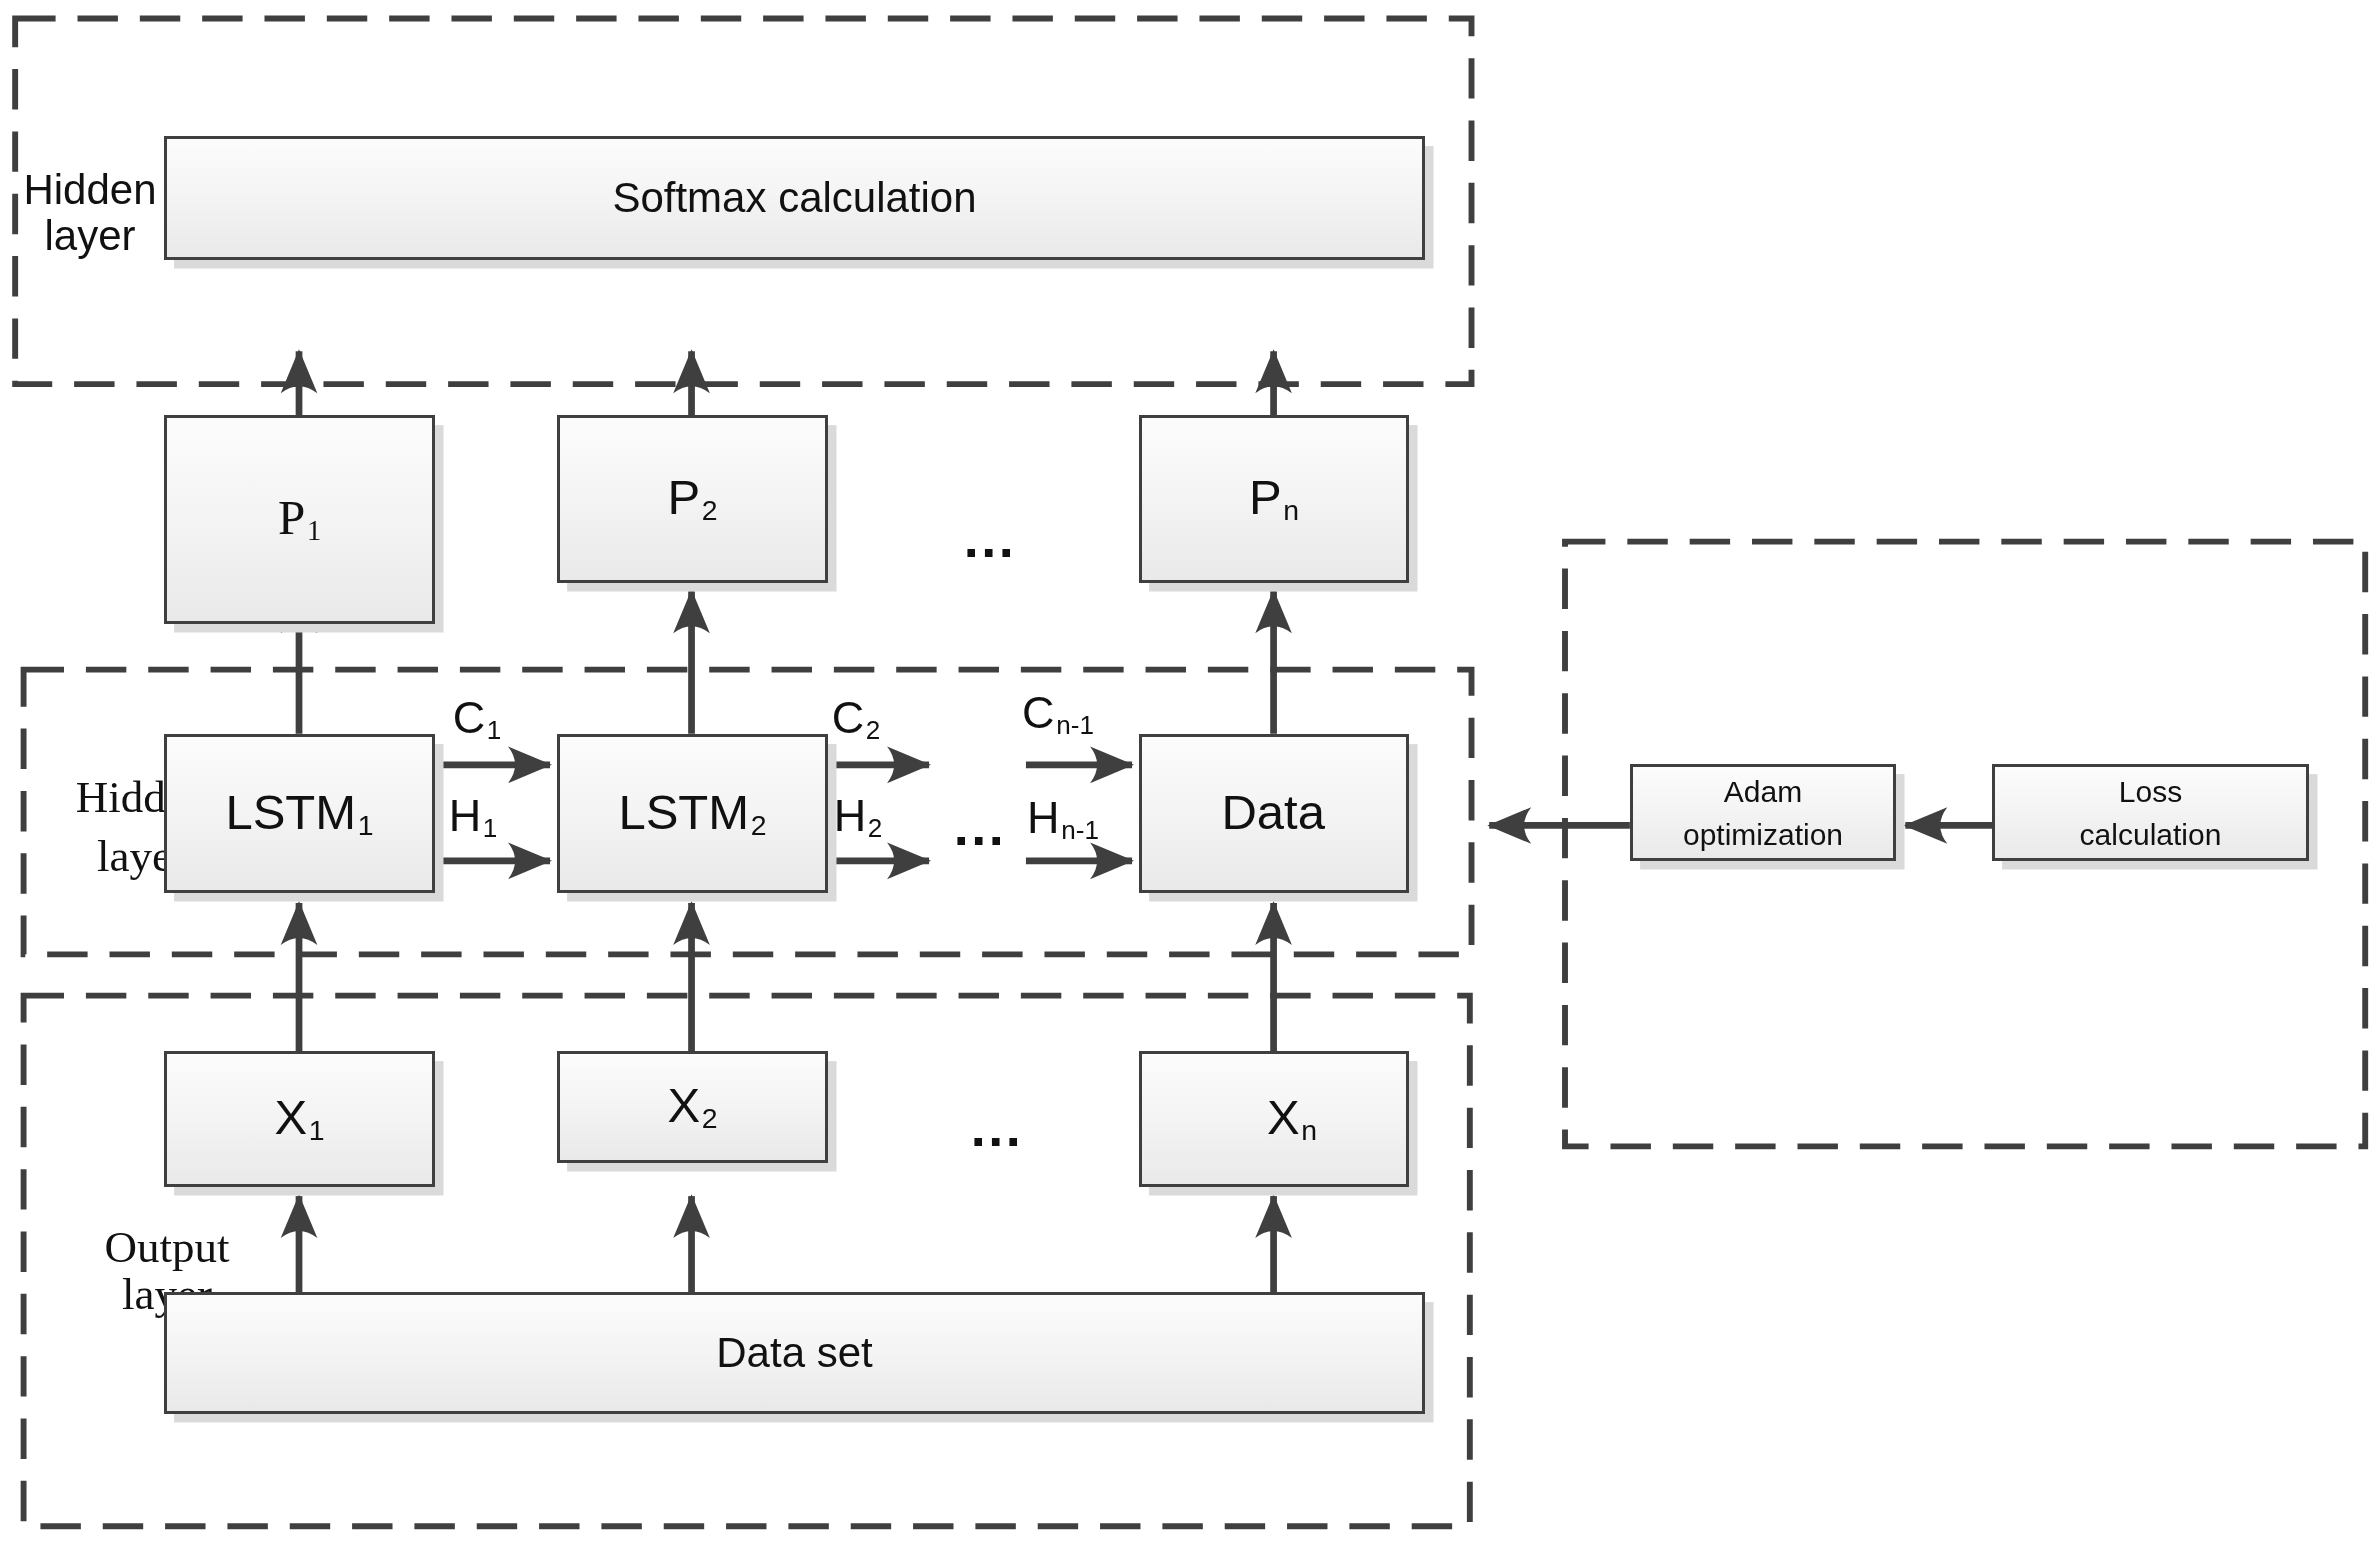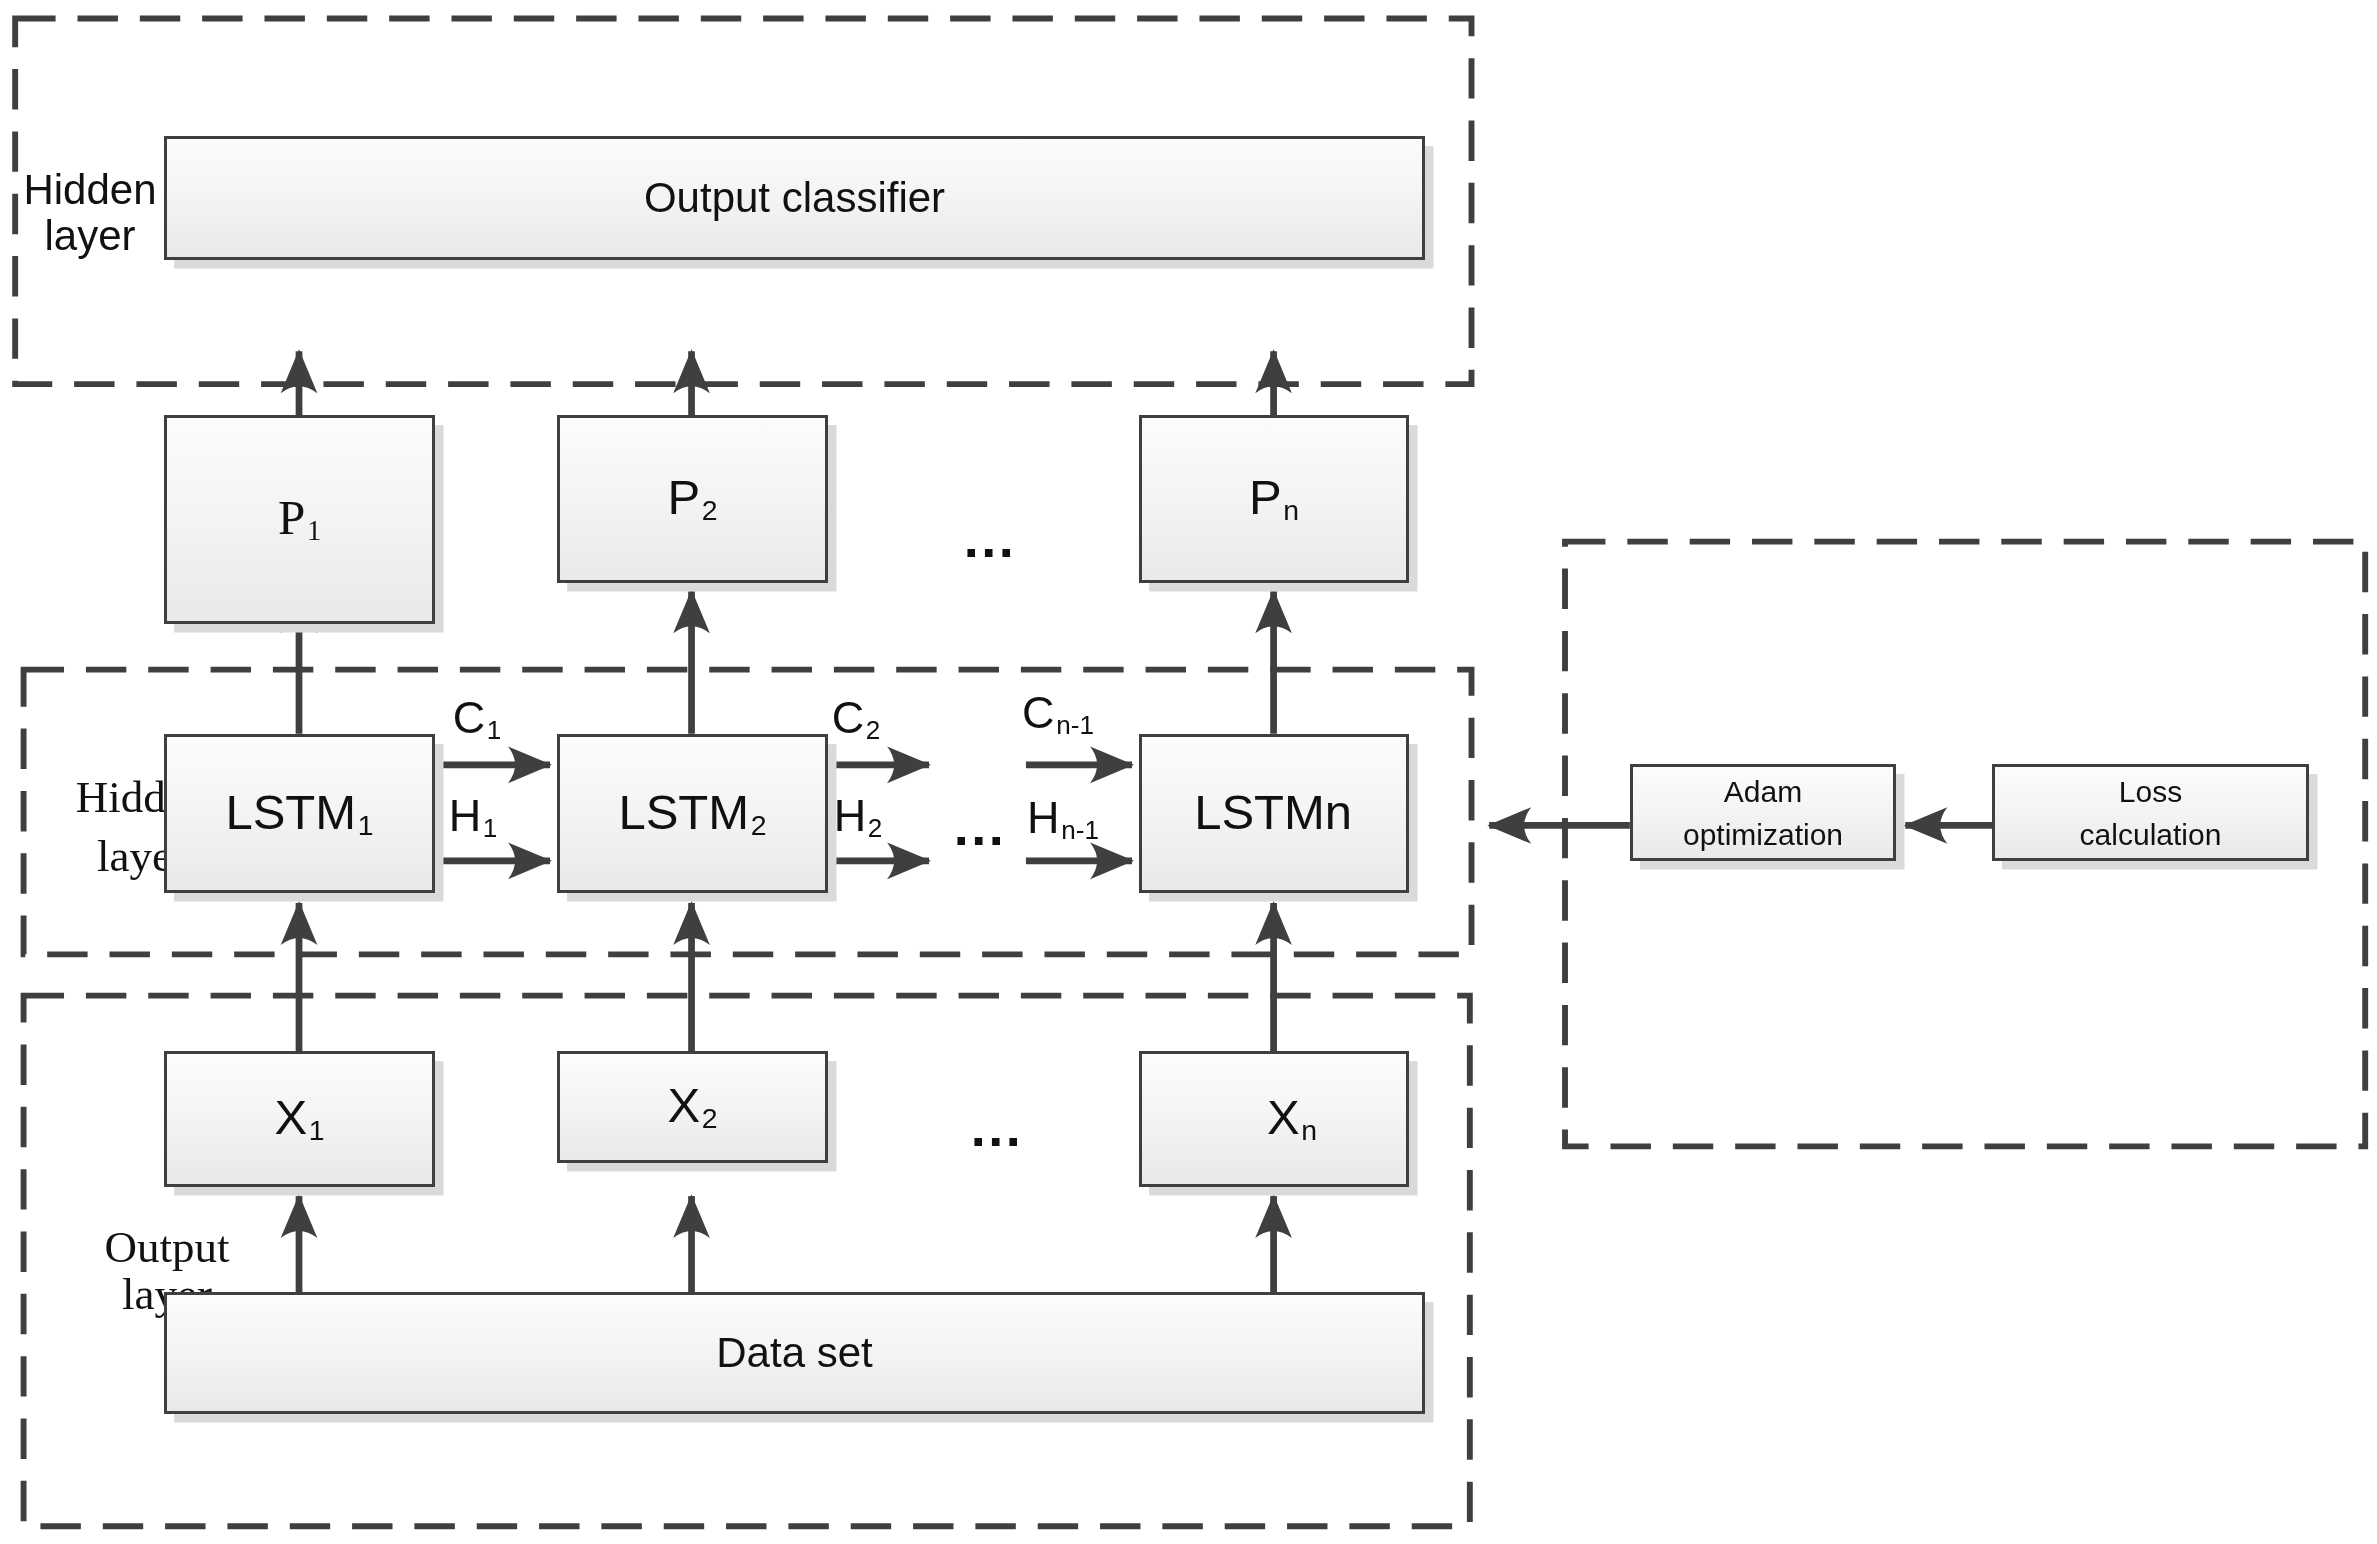--- a/index.html
+++ b/index.html
@@ -101,42 +101,42 @@
   <div class="layer-label serif-label" style="left:142px;top:827px;">
     <span>Hidden</span>
     <span>layer</span>
   </div>
   <div class="layer-label serif-label" style="left:167px;top:1271px;line-height:47px;">
     <span>Output</span>
     <span>layer</span>
   </div>
 
   <div class="box" style="left:164px;top:136px;width:1261px;height:124px;">
-    <span class="wide-label">Output classifier</span>
+    <span class="wide-label">Softmax calculation</span>
   </div>
 
   <div class="box" style="left:164px;top:415px;width:271px;height:209px;font-family:Liberation Serif, serif;">
     <span class="unit-label"><span>P</span><span class="sub">1</span></span>
   </div>
   <div class="box" style="left:557px;top:415px;width:271px;height:168px;">
     <span class="unit-label"><span>P</span><span class="sub">2</span></span>
   </div>
   <div class="box" style="left:1139px;top:415px;width:270px;height:168px;">
     <span class="unit-label"><span>P</span><span class="sub">n</span></span>
   </div>
   <div class="ellipsis" style="left:990px;top:538px;">...</div>
 
   <div class="box" style="left:164px;top:734px;width:271px;height:159px;">
     <span class="unit-label"><span>LSTM</span><span class="sub">1</span></span>
   </div>
   <div class="box" style="left:557px;top:734px;width:271px;height:159px;">
     <span class="unit-label"><span>LSTM</span><span class="sub">2</span></span>
   </div>
   <div class="box" style="left:1139px;top:734px;width:270px;height:159px;">
-    <span class="unit-label"><span>LSTMn</span><span class="sub"></span></span>
+    <span class="unit-label"><span>Data</span><span class="sub"></span></span>
   </div>
 
   <div class="flabel" style="left:477px;top:719px;"><span>C</span><span class="sub">1</span></div>
   <div class="flabel" style="left:473px;top:817px;"><span>H</span><span class="sub">1</span></div>
   <div class="flabel" style="left:856px;top:719px;"><span>C</span><span class="sub">2</span></div>
   <div class="flabel" style="left:858px;top:817px;"><span>H</span><span class="sub">2</span></div>
   <div class="flabel" style="left:1058px;top:714px;"><span>C</span><span class="sub">n-1</span></div>
   <div class="flabel" style="left:1063px;top:819px;"><span>H</span><span class="sub">n-1</span></div>
   <div class="ellipsis" style="left:980px;top:826px;">...</div>
 

